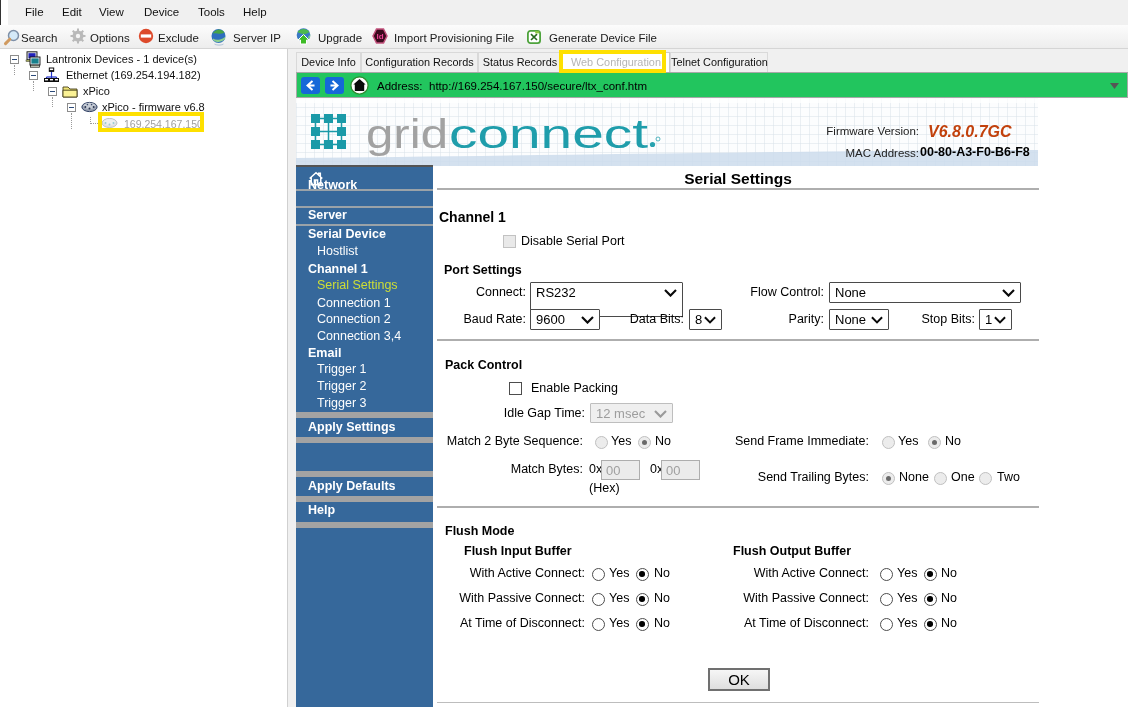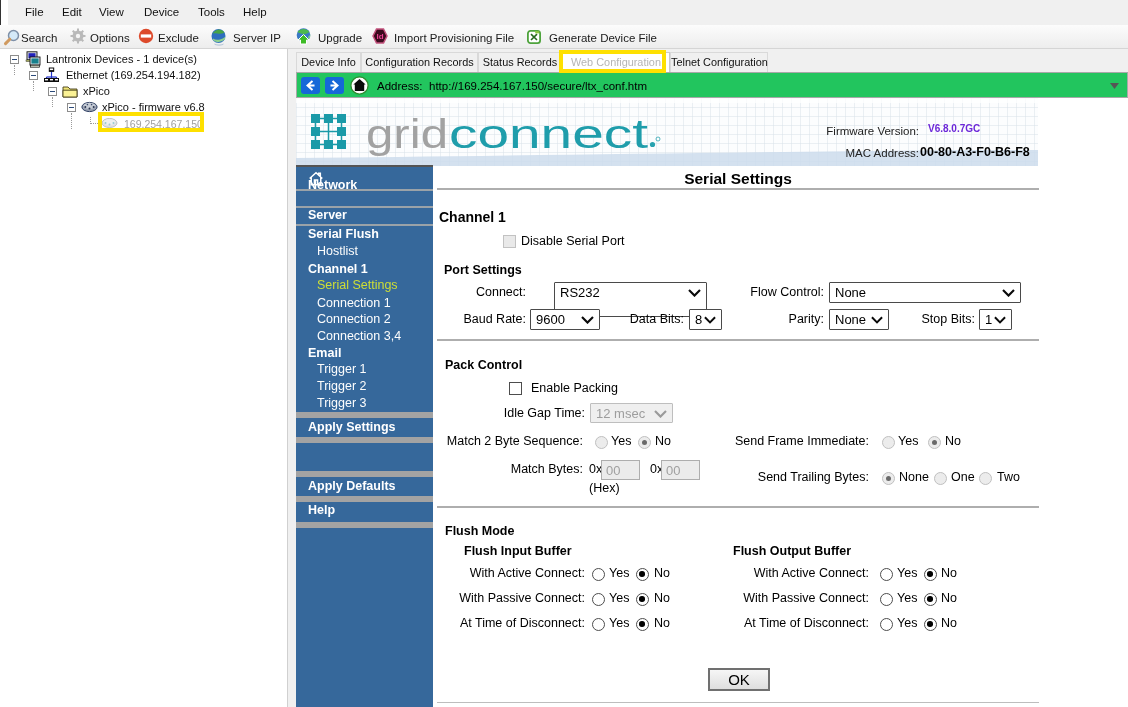--- a/index.html
+++ b/index.html
@@ -257,36 +257,36 @@
       </g>
 
       <text x="70" y="50" font-family="Liberation Sans" font-size="41" fill="#a2a2a2" textLength="82" lengthAdjust="spacingAndGlyphs">grid</text>
       <text x="153" y="50" font-family="Liberation Sans" font-size="41" fill="#1f9dab" textLength="199" lengthAdjust="spacingAndGlyphs">connect</text>
       <circle cx="356.5" cy="46.5" r="2.6" fill="#27a2af"></circle>
       <circle cx="362" cy="41" r="2" fill="none" stroke="#2aa3b0" stroke-width="0.8"></circle>
     </svg>
   </div>
 
   <span class="abs" style="left:0; top:27px; width:623px; text-align:right; font-size:11.5px; color:#222;">Firmware Version:</span>
-  <span class="abs" style="left:632px; top:25px; font-size:10px; font-weight:bold; color:#6d28d9;">V6.8.0.7GC</span>
+  <span class="abs" style="left:632px; top:25px; font-size:16px; font-weight:bold; color:#c2410c;font-style:italic;">V6.8.0.7GC</span>
   <span class="abs" style="left:0; top:49px; width:623px; text-align:right; font-size:11.5px; color:#222;">MAC Address:</span>
   <span class="abs" style="left:624px; top:47px; font-size:12.5px; font-weight:bold; color:#000;">00-80-A3-F0-B6-F8</span>
 </div>
 
 <div id="nav">
   <div class="abs" style="left:0; top:0; width:137px; height:2px; background:#555;"></div>
   <svg class="abs" style="left:11px; top:5px;" width="18" height="17" viewBox="0 0 17 16">
       <path d="M2.5 8 L8.5 2.5 L14.5 8 M4 7 L4 14 L13 14 L13 7 M7 14 L7 9.5 L10 9.5 L10 14 M11 4.8 L11 3 L12.6 3 L12.6 6.3" stroke="#fff" stroke-width="1.4" fill="none"></path>
     </svg>
   <div class="nsep" style="top:23.5px;"></div>
   <div class="ni" style="top:12px; height:17px; line-height:17px;">Network</div>
   <div class="nsep" style="top:40.5px;"></div>
   <div class="ni" style="top:42px; height:17px; line-height:17px;">Server</div>
   <div class="nsep" style="top:58.5px;"></div>
-  <div class="ni" style="top:61px; height:17px; line-height:17px;">Serial Flush</div>
+  <div class="ni" style="top:61px; height:17px; line-height:17px;">Serial Device</div>
   <div class="ni2" style="top:78px; height:17px; line-height:17px;">Hostlist</div>
   <div class="ni" style="top:95.5px; height:17px; line-height:17px;">Channel 1</div>
   <div class="ni2" style="top:112px; height:17px; line-height:17px; color:#cede35;">Serial Settings</div>
   <div class="ni2" style="top:129.5px; height:17px; line-height:17px;">Connection 1</div>
   <div class="ni2" style="top:146px; height:17px; line-height:17px;">Connection 2</div>
   <div class="ni2" style="top:163px; height:17px; line-height:17px;">Connection 3,4</div>
   <div class="ni" style="top:179.5px; height:17px; line-height:17px;">Email</div>
   <div class="ni2" style="top:196px; height:17px; line-height:17px;">Trigger 1</div>
   <div class="ni2" style="top:213px; height:17px; line-height:17px;">Trigger 2</div>
   <div class="ni2" style="top:230px; height:17px; line-height:17px;">Trigger 3</div>
@@ -302,21 +302,21 @@
 
 <div id="content">
   <div class="h1" style="left:437px; top:169.5px; width:602px; text-align:center; font-size:15.5px;">Serial Settings</div>
   <div class="hr" style="top:188px;"></div>
   <div class="h1" style="left:439px; top:209px; font-size:14px;">Channel 1</div>
   <div class="cb cbd" style="left:503px; top:235px;"></div>
   <div class="lbl" style="left:521px; top:234px;">Disable Serial Port</div>
   <div class="h1" style="left:444px; top:263px; font-size:12.5px;">Port Settings</div>
 
   <div class="rlbl" style="left:426px; top:285px; width:100px;">Connect:</div>
-  <div class="sel" style="left:530px; top:282px; width:153px; height:35px;margin-left:24px;">
+  <div class="sel" style="left:530px; top:282px; width:153px; height:35px;">
       <span class="tx">RS232</span>
       <svg width="13" height="8" viewBox="0 0 13 8">
         <path d="M1 1 L6.5 6.6 L12 1" stroke="#0a0a0a" stroke-width="2.1" fill="none"></path>
       </svg>
     </div>
   <div class="rlbl" style="left:724px; top:285px; width:100px;">Flow Control:</div>
   <div class="sel" style="left:829px; top:282px; width:192px; height:21px;">
       <span class="tx">None</span>
       <svg width="13" height="8" viewBox="0 0 13 8">
         <path d="M1 1 L6.5 6.6 L12 1" stroke="#0a0a0a" stroke-width="2.1" fill="none"></path>

